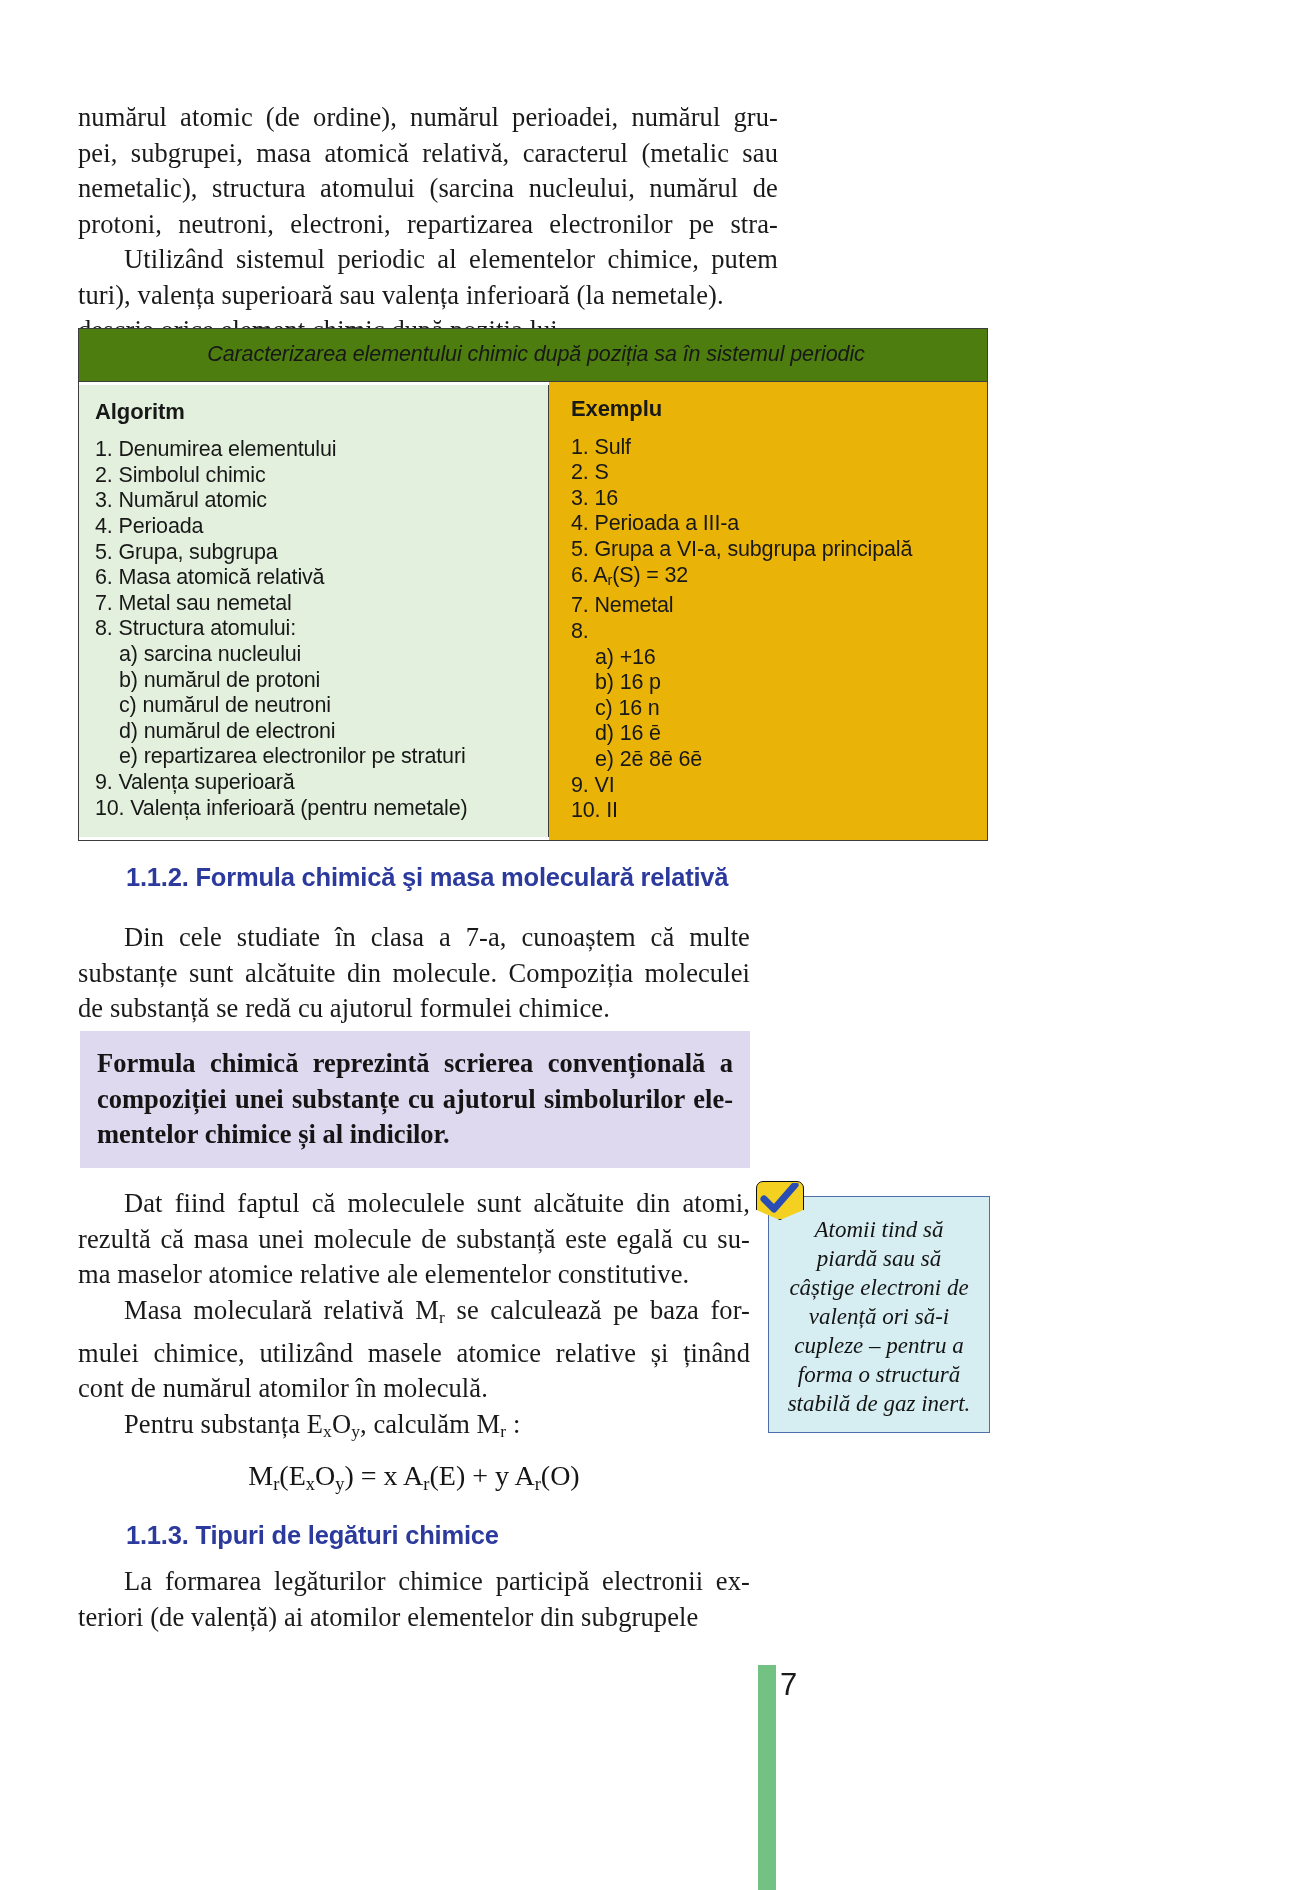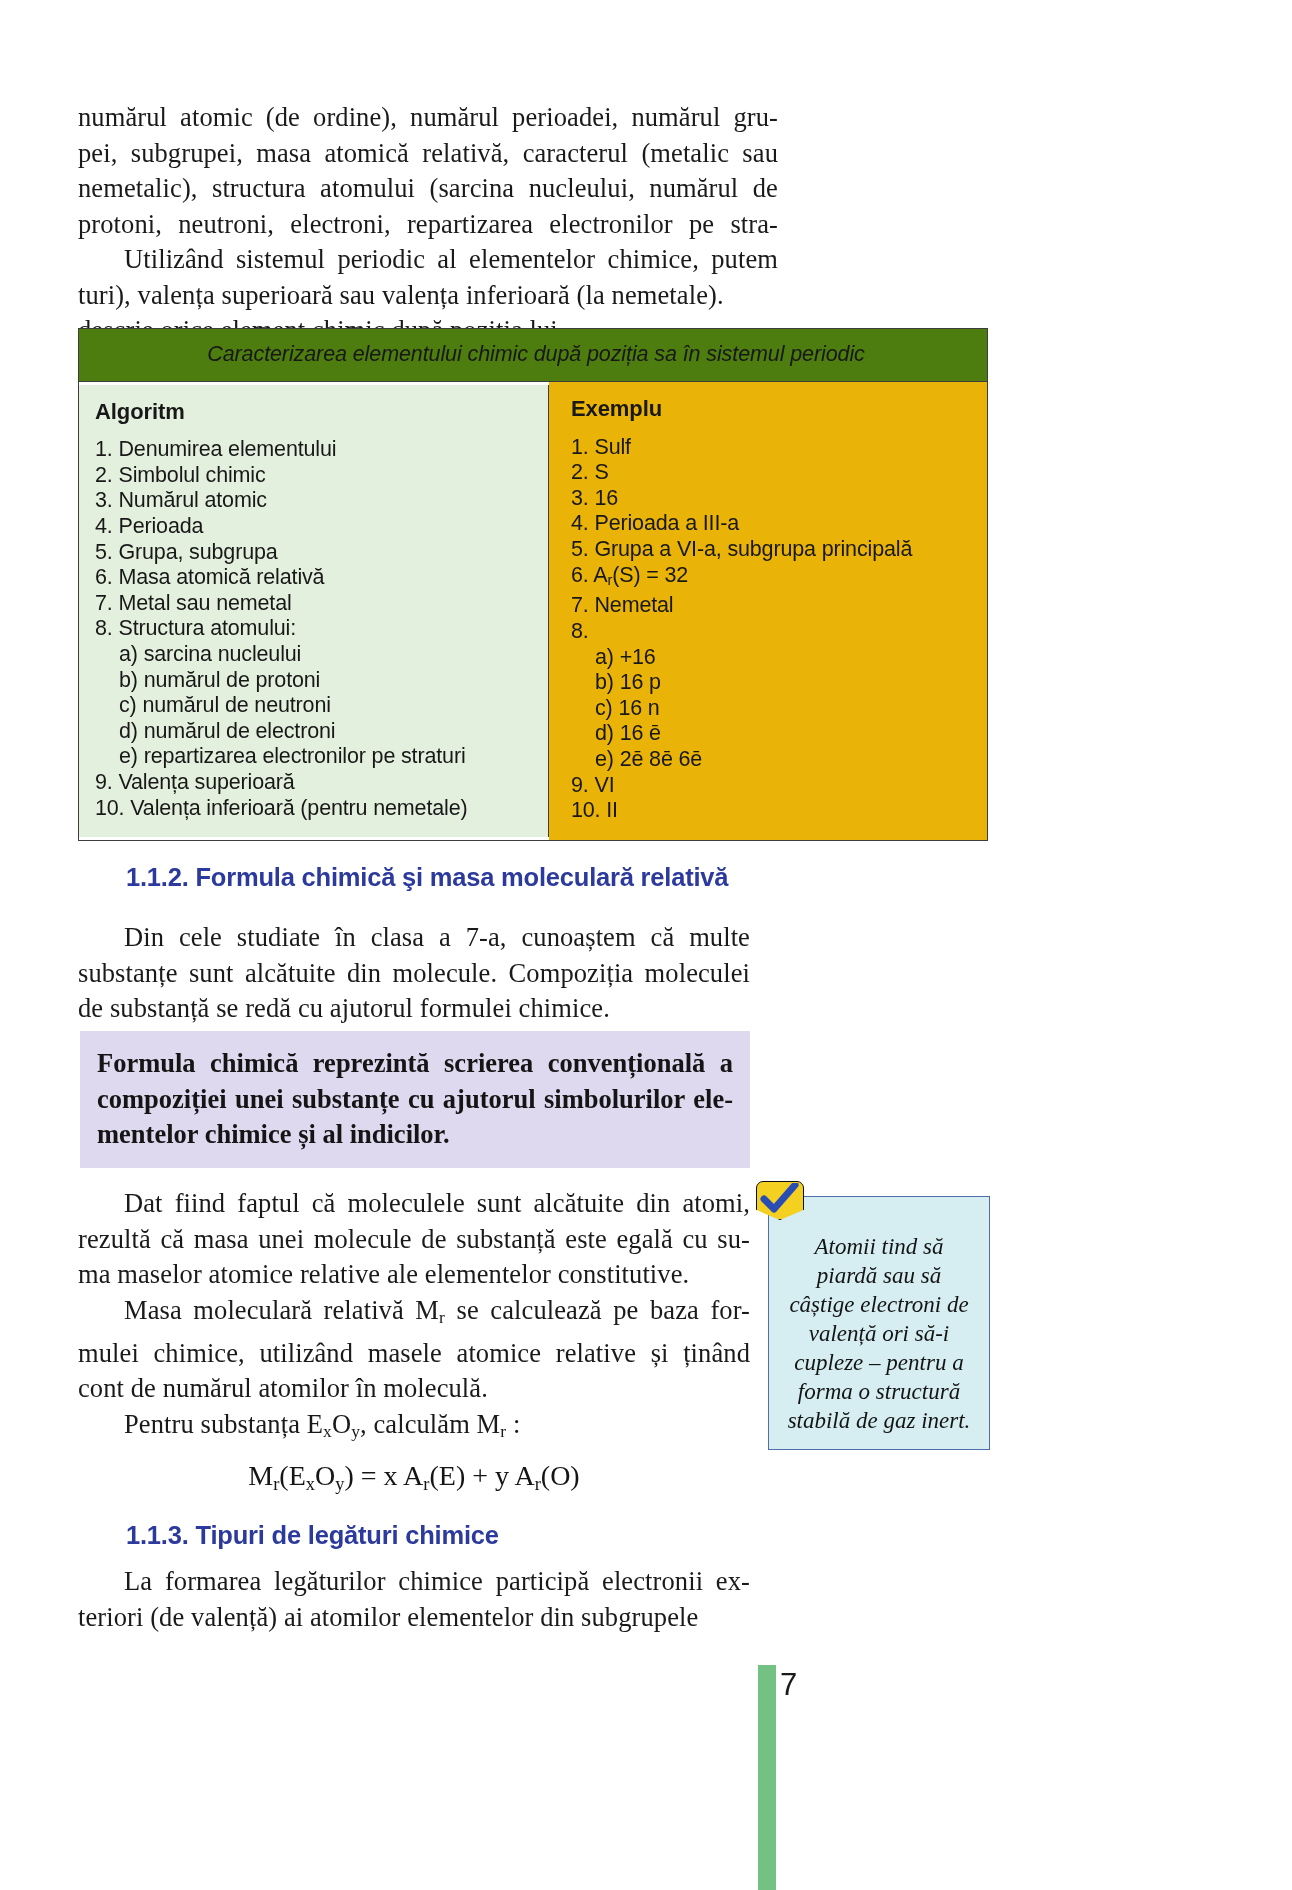--- a/index.html
+++ b/index.html
@@ -299,21 +299,21 @@
   </div>
 
   <div class="sec-head" id="sec-113" style="top: 1521px;">1.1.3. Tipuri de legături chimice</div>
 
   <div class="para" id="para-113" style="top: 1564px;">
     <span class="justify-line" style="text-indent:46px;">La formarea legăturilor chimice participă electronii ex-</span>
     <span class="justify-line last">teriori (de valență) ai atomilor elementelor din subgrupele</span>
   </div>
 
   <div id="side-note" style="top: 1196px;">
-    <span style="display:block;margin-top:17px;">Atomii tind să</span>
+    <span style="display:block;">Atomii tind să</span>
     <span style="display:block;">piardă sau să</span>
     <span style="display:block;">câștige electroni de</span>
     <span style="display:block;">valență ori să-i</span>
     <span style="display:block;">cupleze – pentru a</span>
     <span style="display:block;">forma o structură</span>
     <span style="display:block;">stabilă de gaz inert.</span>
   </div>
 
   <div id="check-badge" style="top: 1181px;">
     <div class="ribbon"></div>

